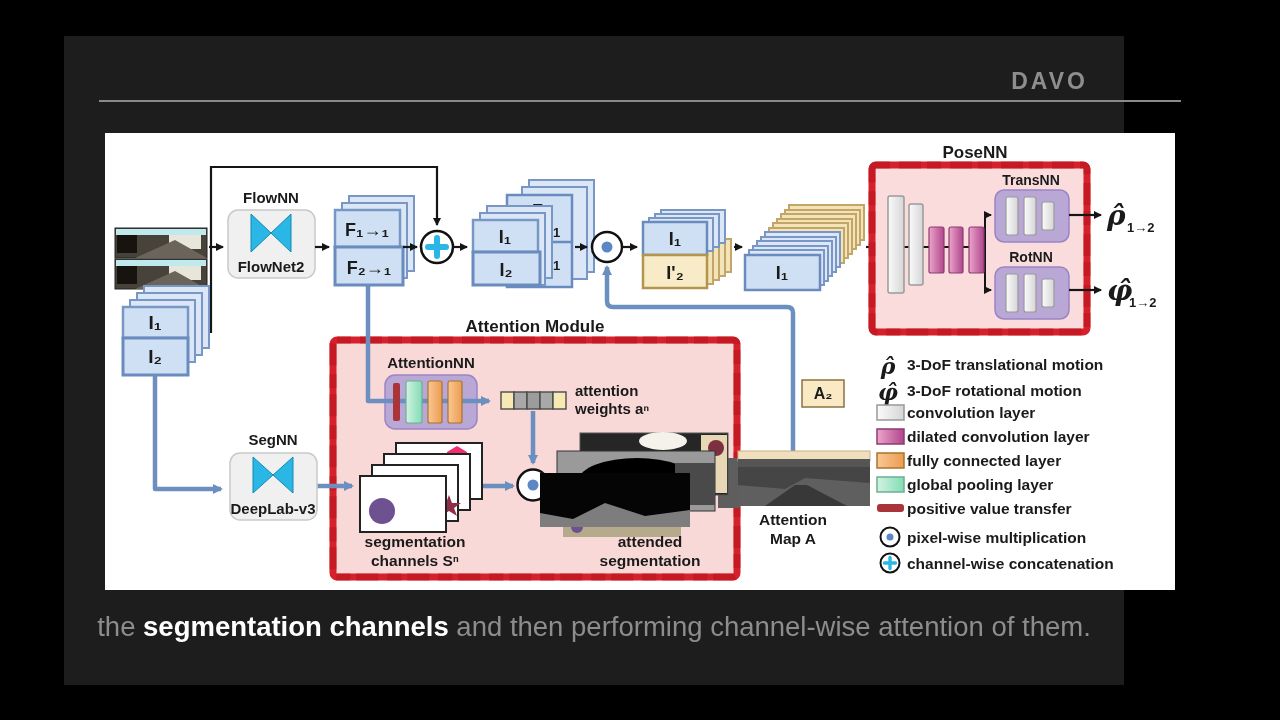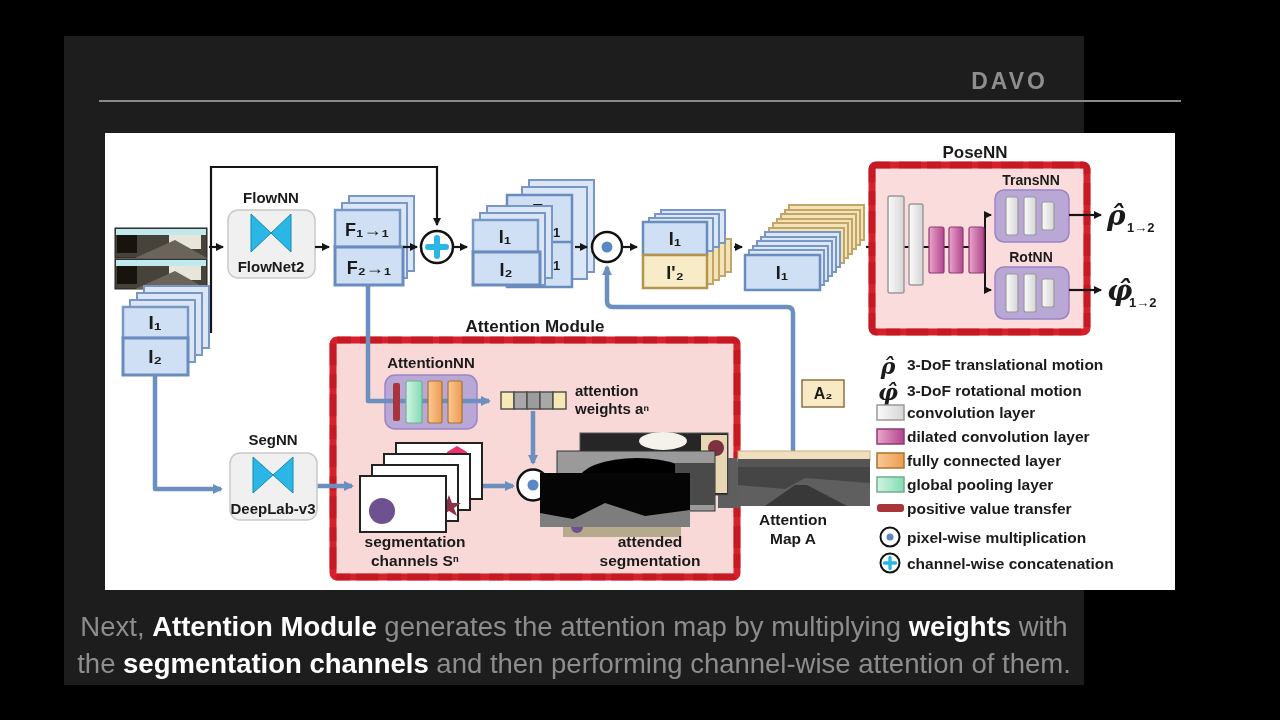--- a/index.html
+++ b/index.html
@@ -1,18 +1,18 @@
 <!DOCTYPE html>
 <html><head>
 <meta charset="utf-8">
 <style>
   html,body{margin:0;padding:0;background:#000;width:1280px;height:720px;overflow:hidden;
     font-family:"Liberation Sans",sans-serif;}
   .stage{position:relative;width:1280px;height:720px;background:#000;}
-  .slide{position:absolute;left:64px;top:36px;width:1020px;height:649px;background:#1e1d1d;}
+  .slide{position:absolute;left:64px;top:36px;width:1020px;height:649px;background:#1e1d1d;padding-left:40px;}
   .brand{position:absolute;top:32px;right:36px;color:#8e8e8e;font-size:23px;letter-spacing:3px;font-weight:600;}
   .rule{position:absolute;left:35px;top:64px;width:1082px;height:2px;background:#8a8a8a;}
   .panel{position:absolute;left:41px;top:97px;width:1070px;height:457px;background:#ffffff;}
   .caption{position:absolute;left:0;right:0;top:572px;text-align:center;color:#8d8d8d;
     font-size:27.5px;line-height:37px;font-weight:400;}
   .cap-bold{color:#ffffff;font-weight:700;}
   svg text{font-family:"Liberation Sans",sans-serif;font-weight:bold;fill:#1a1a1a;}
   .greek{font-family:"DejaVu Serif",serif;font-style:italic;}
 </style>
 </head>
@@ -332,17 +332,16 @@
           <g>
             <circle cx="785" cy="430" r="9.5" fill="#fff" stroke="#111" stroke-width="2"></circle>
             <path d="M779.5,430 H790.5 M785,424.5 V435.5" stroke="#2bb7e5" stroke-width="3.4" stroke-linecap="round" fill="none"></path>
           </g>
           <text x="802" y="436" font-size="15.5">channel-wise concatenation</text>
         </g>
       </svg>
     </div>
 
     <div class="caption">
-      <div><span>Next, </span><span class="cap-bold">Attention Module</span><span> generates the attention map by multiplying </span><span class="cap-bold">weights</span><span> with</span></div>
       <div><span>the </span><span class="cap-bold">segmentation channels</span><span> and then performing channel-wise attention of them.</span></div>
     </div>
   </div>
 </div>
 
 </body></html>

